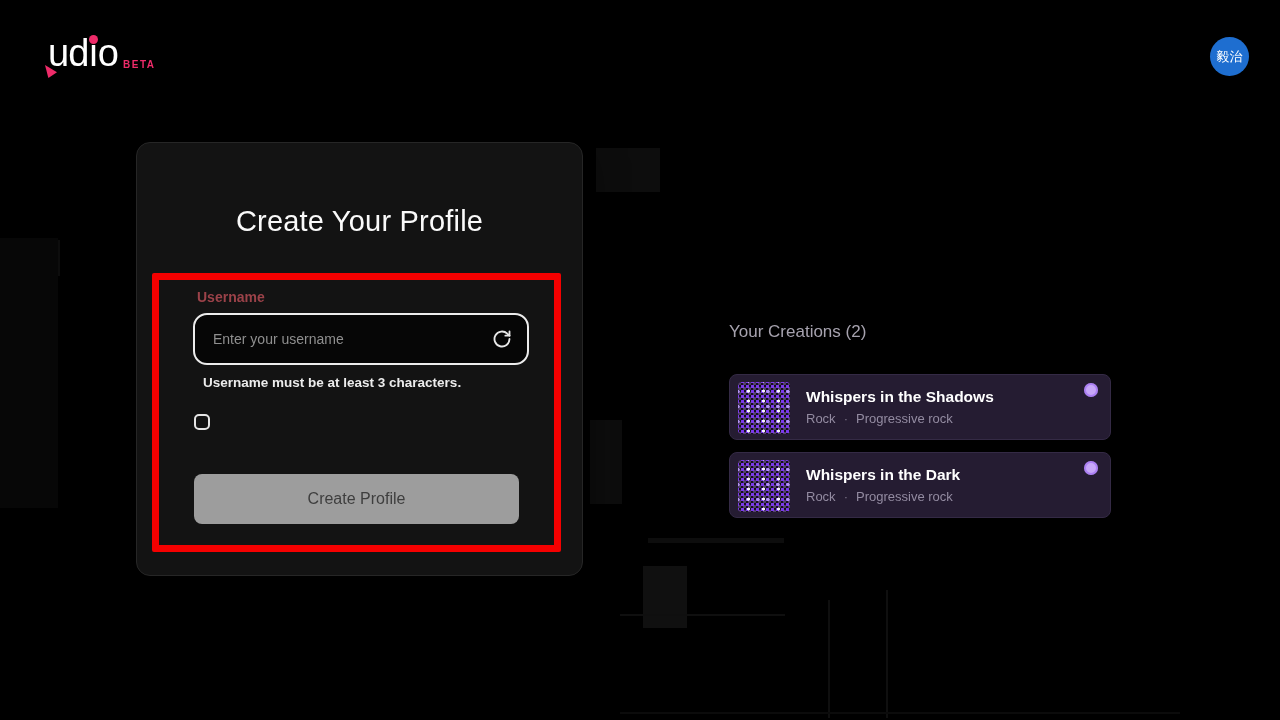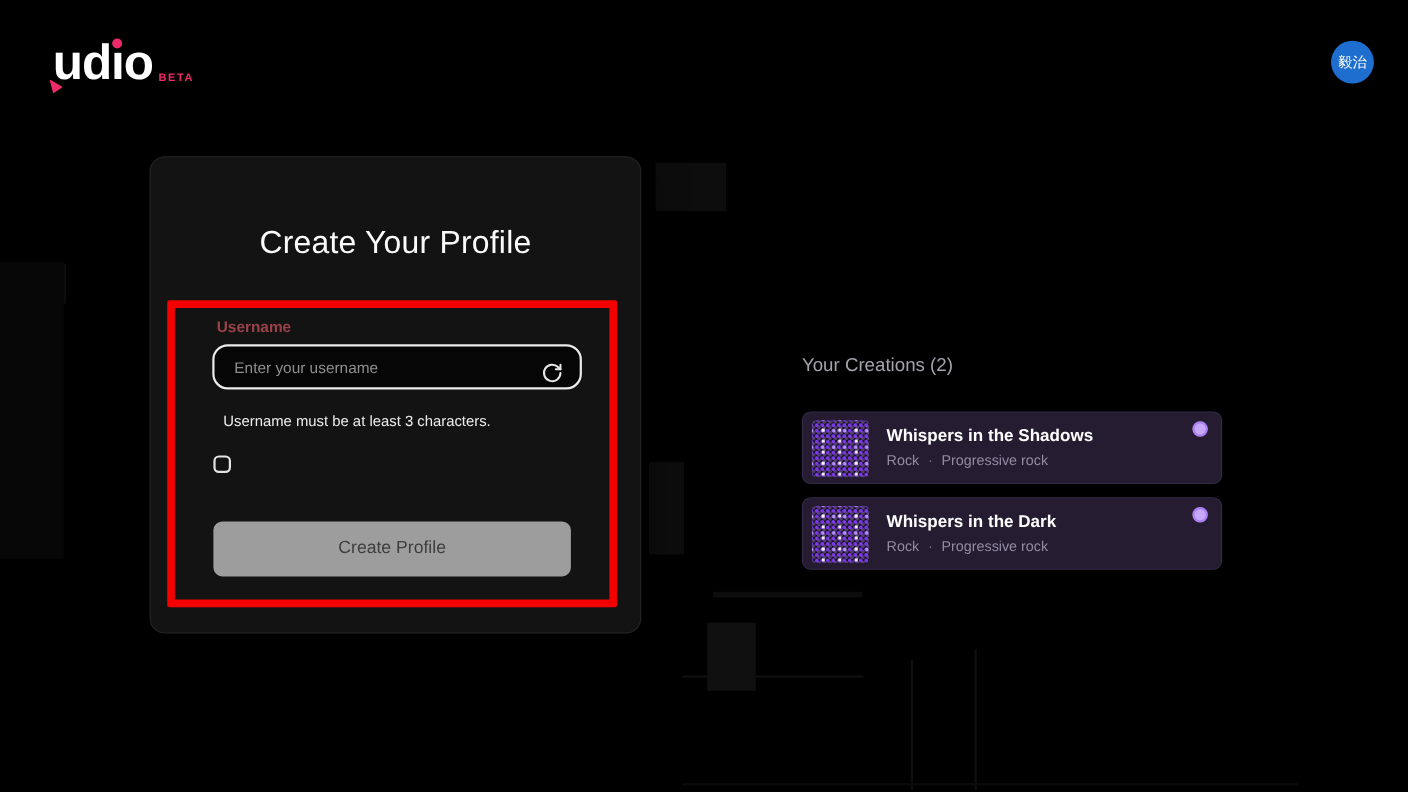--- a/index.html
+++ b/index.html
@@ -8,21 +8,21 @@
   #screen {
     position:relative; width:1280px; height:720px;
     background:#000; overflow:hidden;
   }
 
   
   .bg-shape { position:absolute; background:#0d0d0d; }
 
   
   .logo { position:absolute; left:48px; top:34px; display:flex; align-items:flex-end; cursor:pointer; }
-  .logo-word { font-size:45px; font-weight:700; color:#fff; letter-spacing:-1px; line-height:1; }
+  .logo-word { font-size:38px; font-weight:400; color:#fff; letter-spacing:-1px; line-height:1; }
   .logo-seg { position:relative; display:inline-block; }
   .logo-dot {
     position:absolute; left:1px; top:1px; width:9px; height:9px; border-radius:50%;
     background:#ee2b69;
   }
   .logo-wedge {
     position:absolute; left:-3px; bottom:-6px; width:12px; height:13px;
     background:#ee2b69; clip-path:polygon(0 0, 100% 55%, 28% 100%);
   }
   .logo-beta { font-size:10px; font-weight:700; color:#ee2b69; letter-spacing:1.5px; margin-left:5px; margin-bottom:2px; }
@@ -40,32 +40,32 @@
     box-shadow:0 10px 40px rgba(0,0,0,.6);
   }
   .modal-title {
     position:absolute; left:0; top:62px; width:100%; text-align:center;
     color:#fafafa; font-size:29px; font-weight:500; letter-spacing:.2px;
   }
   .field-label {
     position:absolute; left:60px; top:146px; font-size:14px; font-weight:600; color:#9b4249;
   }
   .username-input {
-    position:absolute; left:56px; top:170px; width:336px; height:41px;
+    position:absolute; left:56px; top:170px; width:336px; height:52px;
     background:#060606; border:2px solid #ececec; border-radius:14px;
     color:#fff; font-size:14px; padding:0 44px 0 18px; outline:none;
     font-family:"Liberation Sans","DejaVu Sans",sans-serif;
   }
   .username-input::placeholder { color:#8f8f8f; opacity:1; }
   .input-refresh {
     position:absolute; left:354px; top:185px; width:22px; height:22px; cursor:pointer;
     display:flex; align-items:center; justify-content:center;
   }
   .helper-text {
-    position:absolute; left:66px; top:232px; font-size:13.5px; font-weight:400; color:#ececec;
+    position:absolute; left:66px; top:232px; font-size:13.5px; font-weight:700; color:#ececec;
   }
   .checkbox {
     position:absolute; left:57px; top:271px; width:16px; height:16px;
     border:2px solid #e5e5e5; border-radius:5px; background:transparent; cursor:pointer;
   }
   .consent-text {
     position:absolute; left:85px; top:269px; width:312px;
     font-size:13.5px; font-weight:500; color:#fdfdfd; line-height:1.28;
   }
   .submit-btn {

